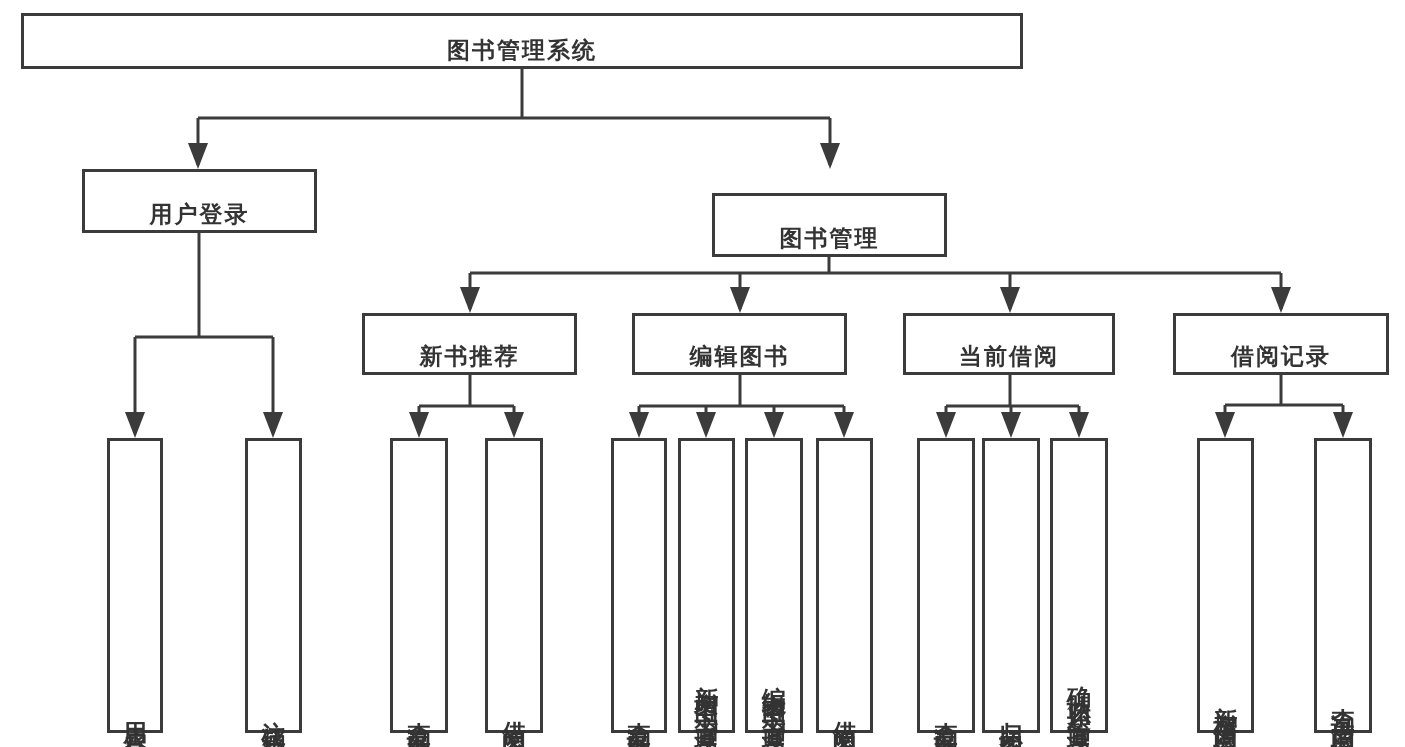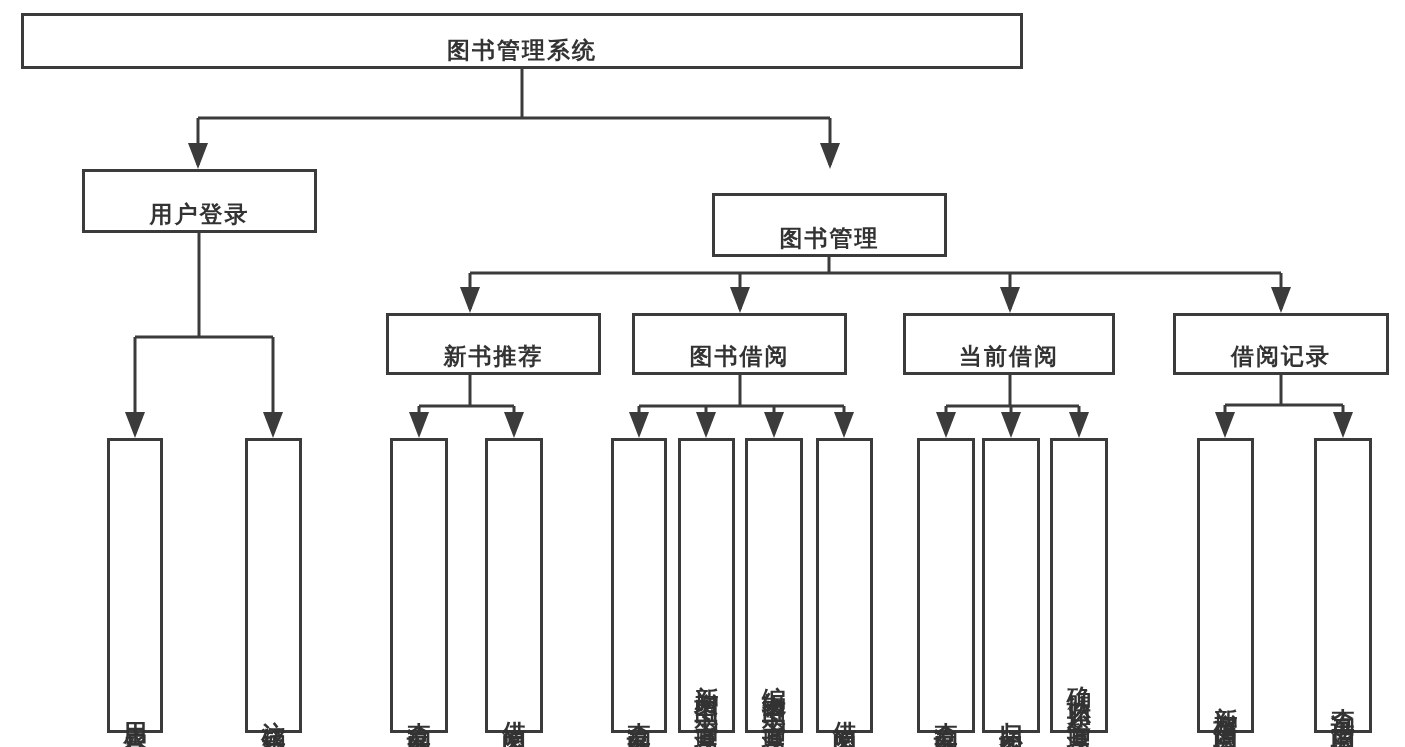--- a/index.html
+++ b/index.html
@@ -113,25 +113,25 @@
   <div id="nodes-layer">
       <div class="node" style="left: 21px; top: 13px; width: 1002px; height: 56px;">
         <span class="lbl">图书管理系统</span>
       </div>
       <div class="node" style="left: 82px; top: 169px; width: 235px; height: 64px;">
         <span class="lbl">用户登录</span>
       </div>
       <div class="node" style="left: 712px; top: 169px; width: 235px; height: 64px; margin-top: 24px;">
         <span class="lbl">图书管理</span>
       </div>
-      <div class="node" style="left: 362px; top: 313px; width: 215px; height: 62px; margin-left: 24px;">
+      <div class="node" style="left: 362px; top: 313px; width: 215px; height: 62px;">
         <span class="lbl">新书推荐</span>
       </div>
       <div class="node" style="left: 632px; top: 313px; width: 215px; height: 62px;">
-        <span class="lbl">图书借阅</span>
+        <span class="lbl">编辑图书</span>
       </div>
       <div class="node" style="left: 903px; top: 313px; width: 212px; height: 62px;">
         <span class="lbl">当前借阅</span>
       </div>
       <div class="node" style="left: 1173px; top: 313px; width: 216px; height: 62px;">
         <span class="lbl">借阅记录</span>
       </div>
       <div class="node vert" style="left: 107px; top: 438px; width: 56px; height: 295px;">
         <span class="lbl">用户登录</span>
       </div>

